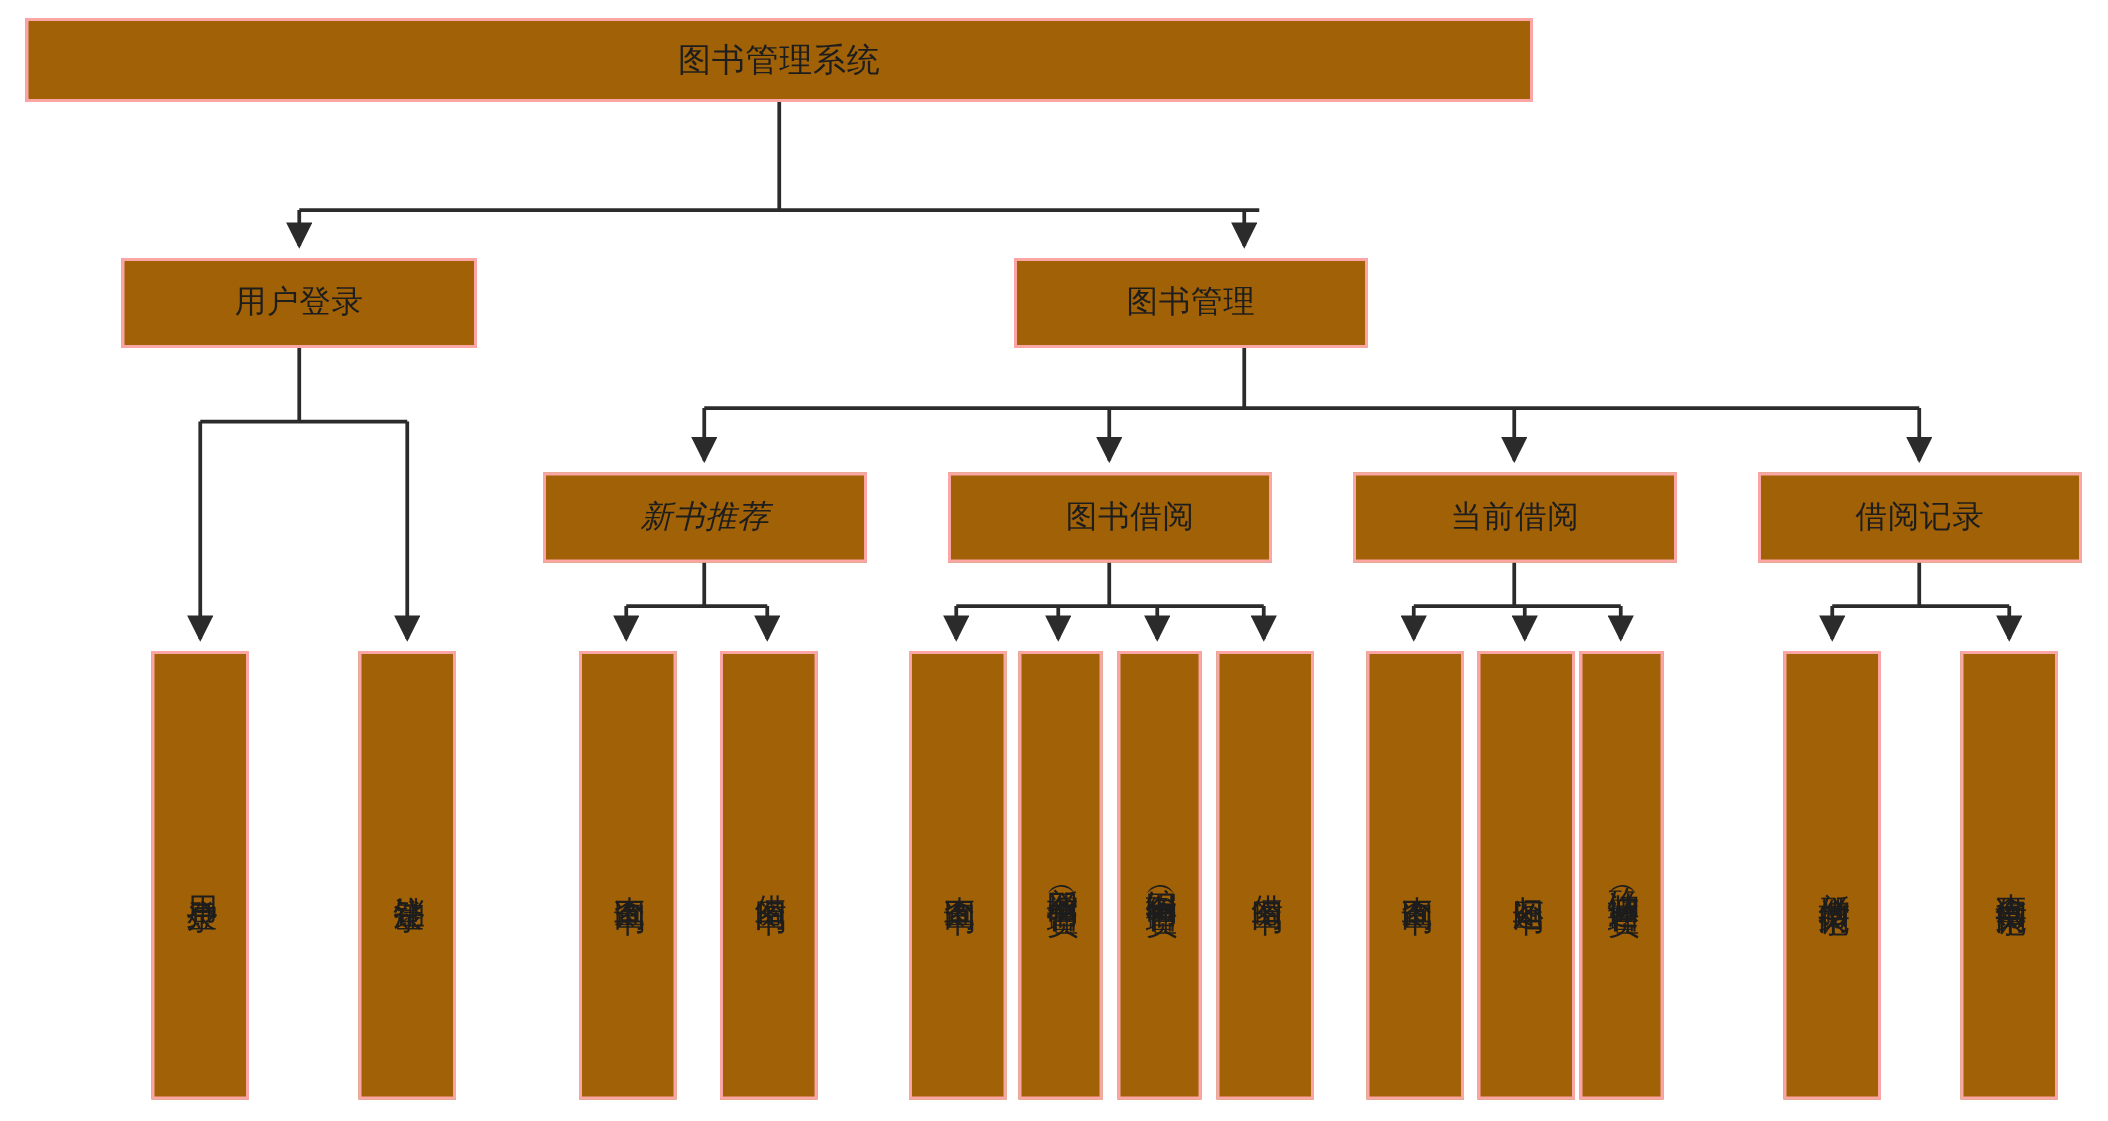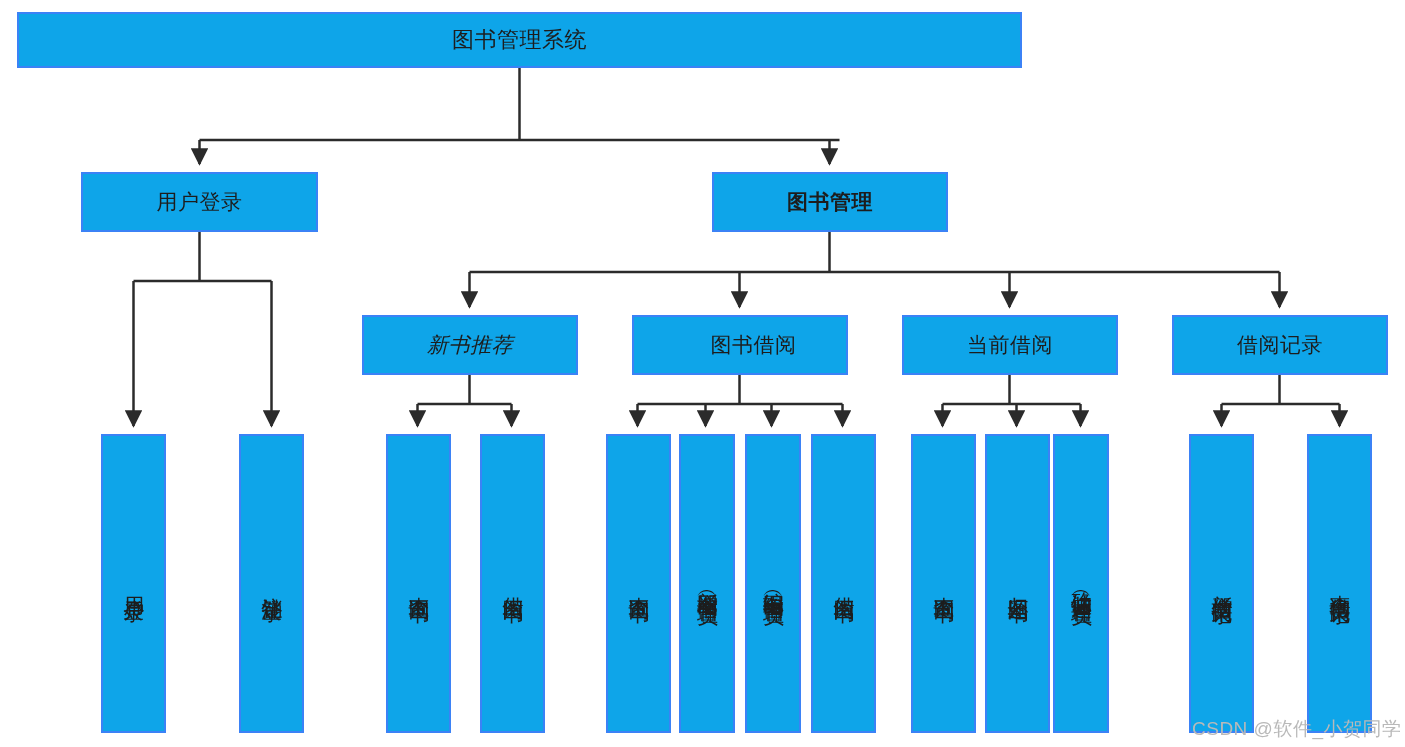--- a/index.html
+++ b/index.html
@@ -22,22 +22,22 @@
     position: absolute;
     left: 0;
     top: 0;
     width: 1405px;
     height: 747px;
     pointer-events: none;
   }
   .node {
     position: absolute;
     box-sizing: border-box;
-    border: 2px solid #3b82f6;
-    background: #0ea5e9;
+    border: 2px solid #fca5a5;
+    background: #a16207;
     display: flex;
     align-items: center;
     justify-content: center;
     color: #1d1d1d;
   }
   .node .label {
     font-size: 21px;
     line-height: 1.15;
     letter-spacing: 0.5px;
     white-space: nowrap;
@@ -121,21 +121,21 @@
     </g>
   </svg>
 
   <div class="node root" style="left:17px; top:12px; width:1005px; height:56px;">
     <span class="label">图书管理系统</span>
   </div>
 
   <div class="node" style="left:81px; top:172px; width:237px; height:60px;">
     <span class="label">用户登录</span>
   </div>
-  <div class="node" style="left:712px; top:172px; width:236px; height:60px;font-weight:bold;">
+  <div class="node" style="left:676px; top:172px; width:236px; height:60px;">
     <span class="label">图书管理</span>
   </div>
 
   <div class="node" style="left:362px; top:315px; width:216px; height:60px;font-style:italic;">
     <span class="label">新书推荐</span>
   </div>
   <div class="node" style="left:632px; top:315px; width:216px; height:60px;padding-left:27px;">
     <span class="label">图书借阅</span>
   </div>
   <div class="node" style="left:1172px; top:315px; width:216px; height:60px;">
@@ -182,15 +182,14 @@
     <span class="label">确认归还（管理员）</span>
   </div>
 
   <div class="node vert" style="left:1189px; top:434px; width:65px; height:299px;">
     <span class="label">新增借阅记录</span>
   </div>
   <div class="node vert" style="left:1307px; top:434px; width:65px; height:299px;">
     <span class="label">查询借阅记录</span>
   </div>
 
-  <div class="watermark" style="left:1192px; top:716px;">CSDN @软件_小贺同学</div>
 
 </div>
 
 </body></html>

